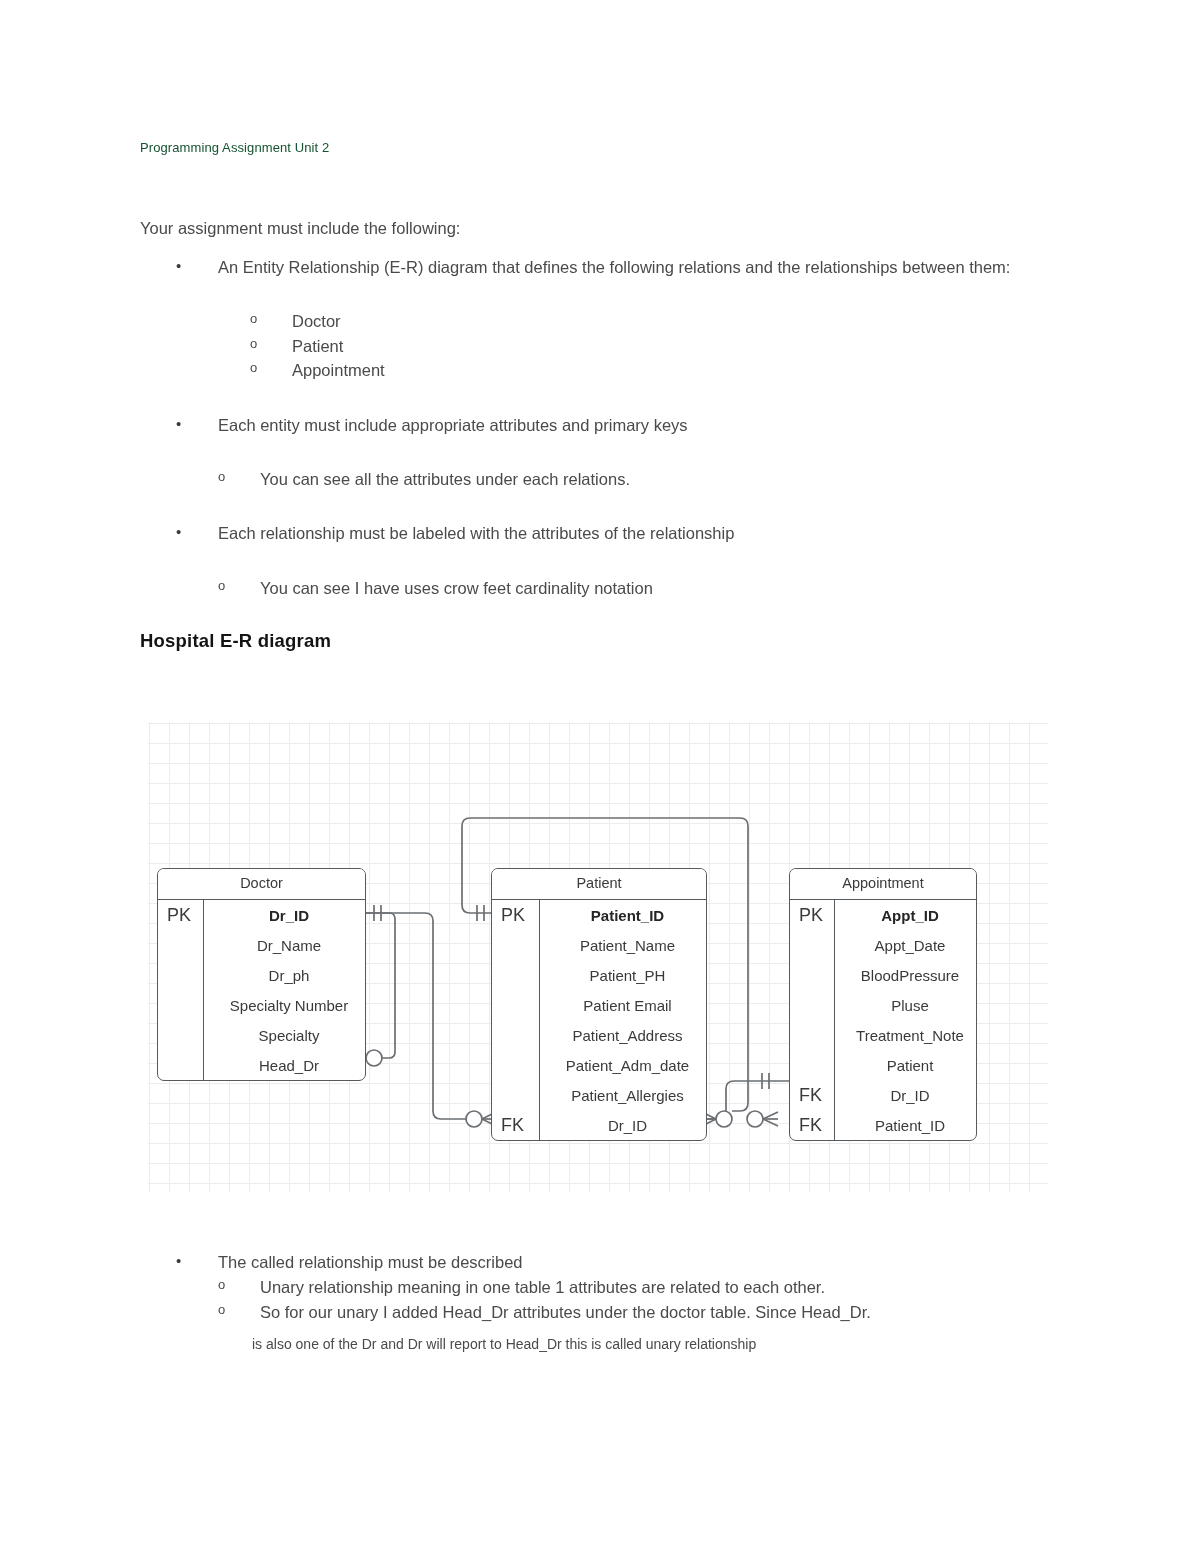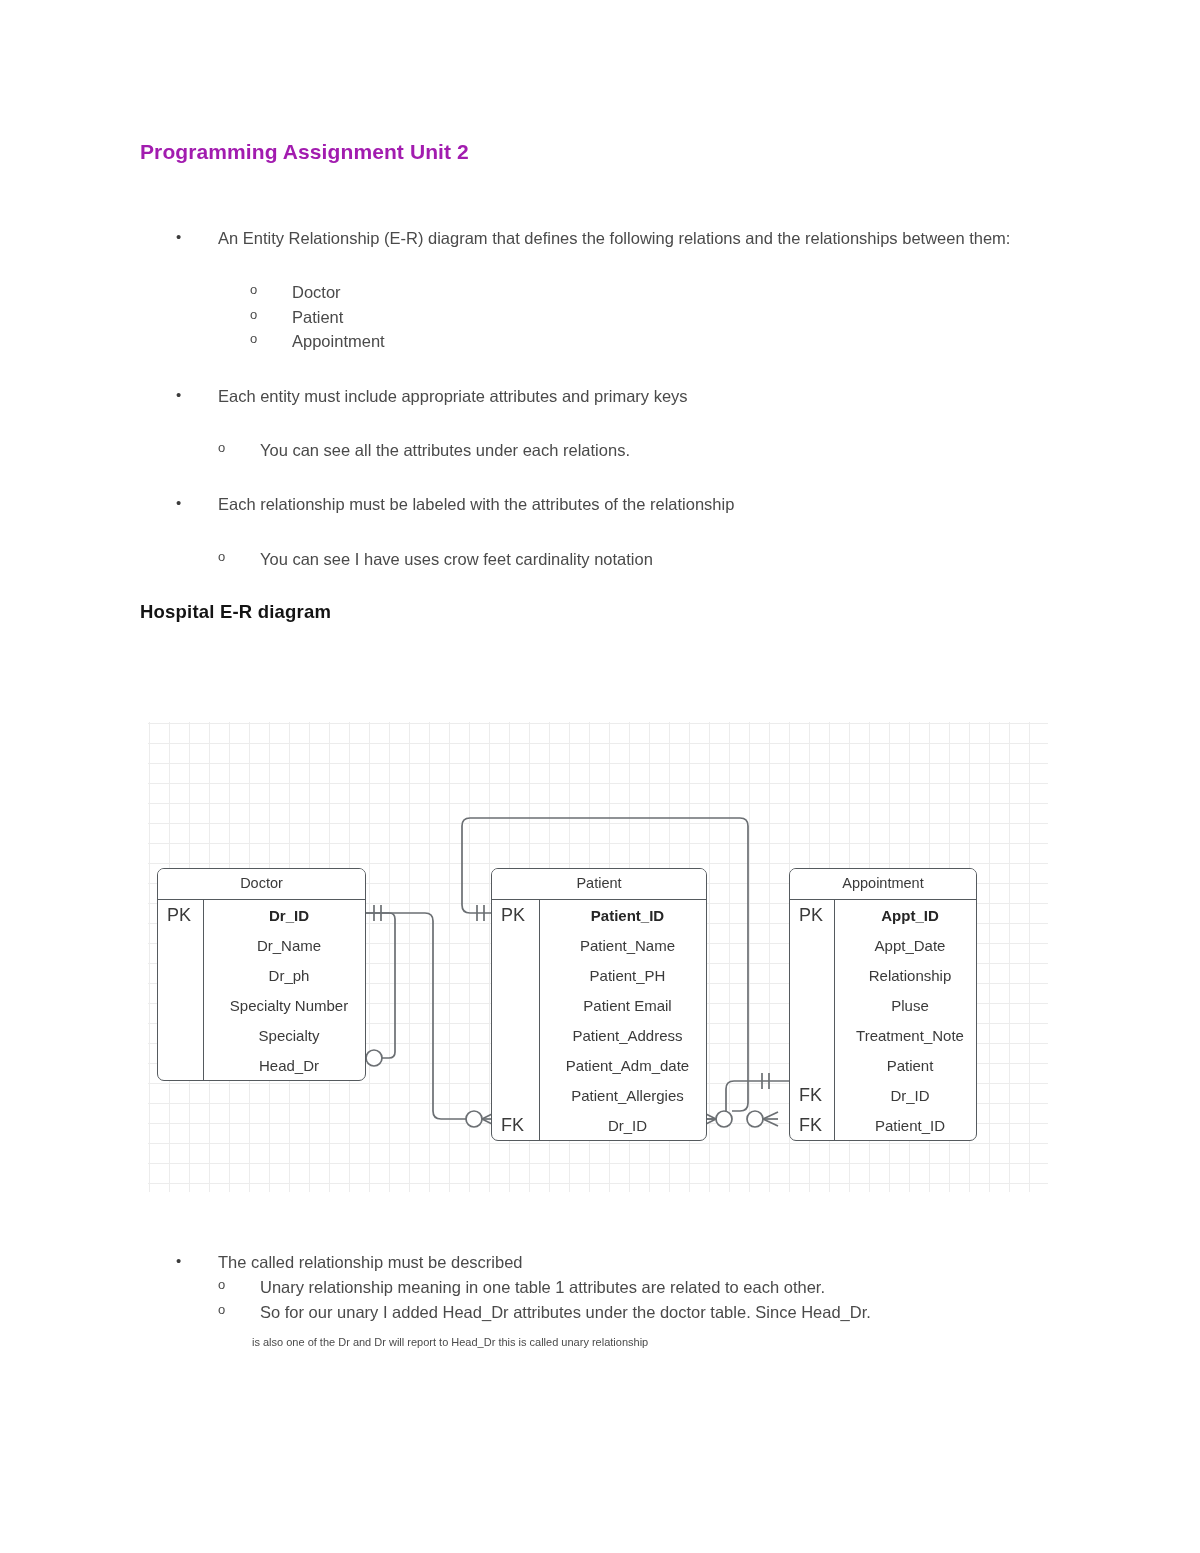--- a/index.html
+++ b/index.html
@@ -20,23 +20,23 @@
   }
 
   
   .doc {
     position: absolute;
     left: 140px;
     top: 140px;
     width: 930px;
   }
   .doc-title {
-    font-size: 21px;
-    font-weight: bold;
-    color: #a21caf;
+    font-size: 13px;
+    font-weight: normal;
+    color: #14532d;
     letter-spacing: 0.1px;
     margin: 0 0 62px 0;
   }
   .lead {
     font-size: 16.5px;
     color: #4a4a4a;
     margin: 0 0 14px 0;
     line-height: 1.45;
   }
 
@@ -162,31 +162,32 @@
   #appoint   .attr-key { width: 45px; }
 
   
   .doc-bottom {
     position: absolute;
     left: 140px;
     top: 1250px;
     width: 950px;
   }
   .doc-bottom .bullet-row { line-height: 1.5; }
-  .cont { margin-left: 112px; color: #4a4a4a; font-size: 11px; line-height: 1.5; }
+  .cont { margin-left: 112px; color: #4a4a4a; font-size: 14px; line-height: 1.5; }
 </style>
 </head>
 <body>
 
 <div class="page">
 
   <div class="doc">
 
     <div class="doc-title">Programming Assignment Unit 2</div>
 
+    <div class="lead">Your assignment must include the following:</div>
 
     <ul class="l1">
       <li class="bullet-row lvl1">
         <span class="mk disc">•</span>
         <span class="bt">An Entity Relationship (E-R) diagram that defines the following relations and the relationships between them:</span>
       </li>
 
       <div class="gap-m"></div>
 
       <ul class="l2">
@@ -372,21 +373,21 @@
         <div class="attr-row">
           <span class="attr-key">PK</span>
           <span class="attr-name pk">Appt_ID</span>
         </div>
         <div class="attr-row">
           <span class="attr-key"></span>
           <span class="attr-name">Appt_Date</span>
         </div>
         <div class="attr-row">
           <span class="attr-key"></span>
-          <span class="attr-name">Relationship</span>
+          <span class="attr-name">BloodPressure</span>
         </div>
         <div class="attr-row">
           <span class="attr-key"></span>
           <span class="attr-name">Pluse</span>
         </div>
         <div class="attr-row">
           <span class="attr-key"></span>
           <span class="attr-name">Treatment_Note</span>
         </div>
         <div class="attr-row">

